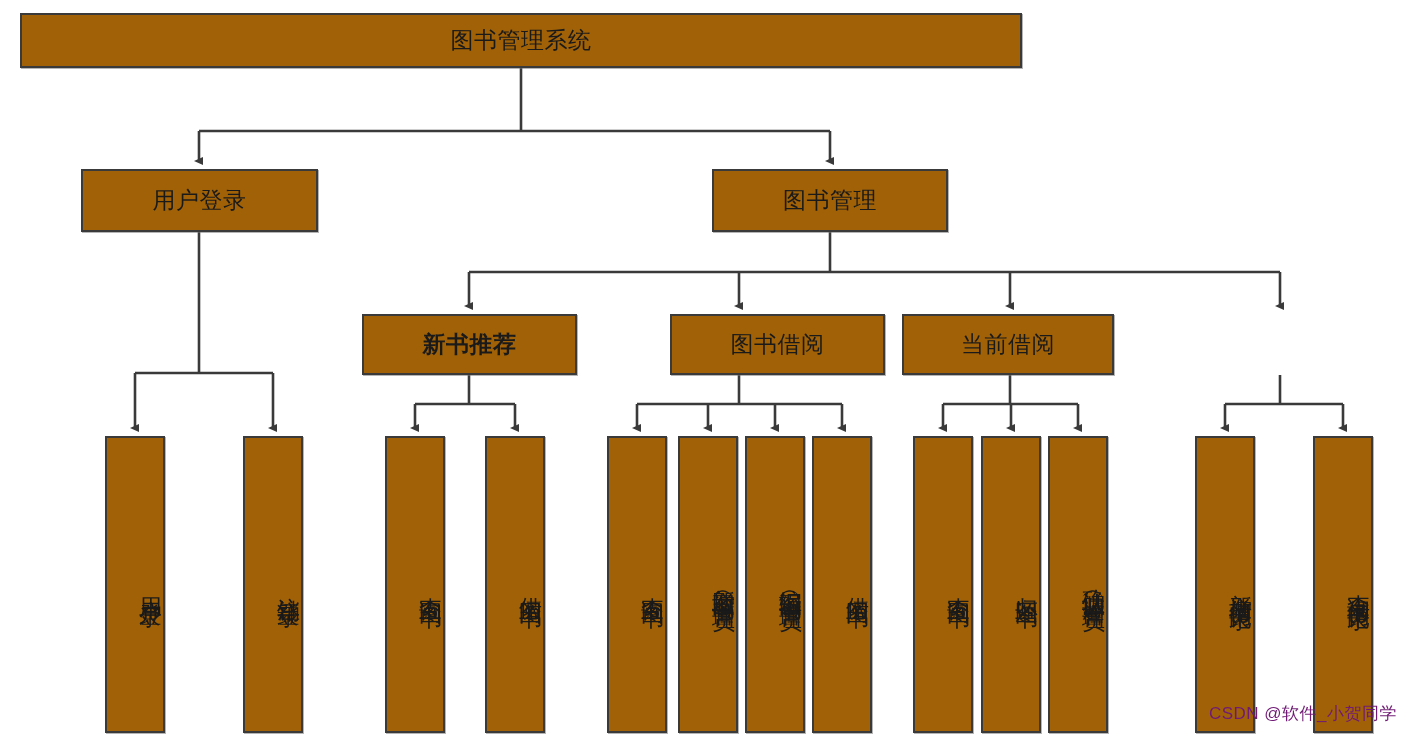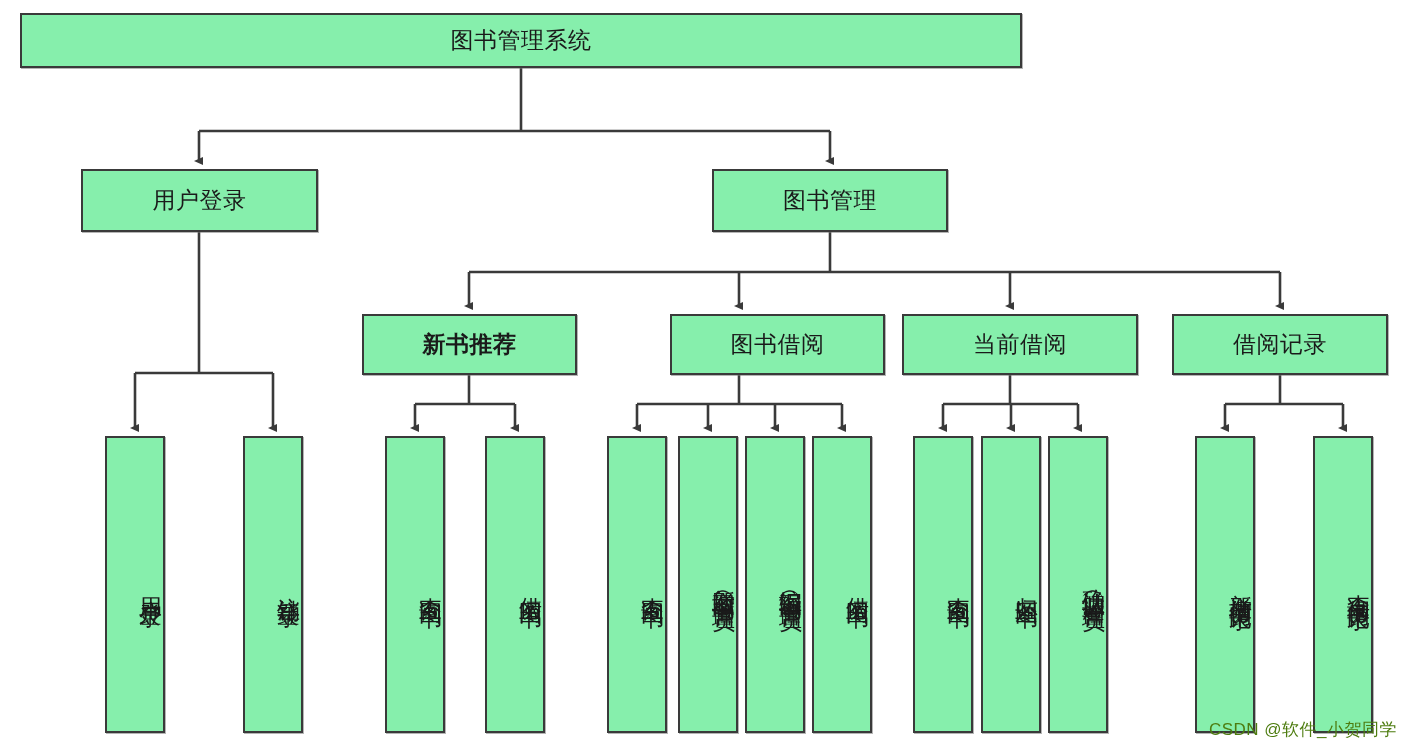--- a/index.html
+++ b/index.html
@@ -14,21 +14,21 @@
     position: relative;
     width: 1405px;
     height: 747px;
     background: #ffffff;
     overflow: hidden;
   }
   .node {
     position: absolute;
     box-sizing: border-box;
     border: 2.5px solid #3a3a3a;
-    background: #86efac;
+    background: #a16207;
     display: flex;
     align-items: center;
     justify-content: center;
     color: #1a1a1a;
     box-shadow: 1px 1px 0 rgba(120,120,120,0.55);
   }
   .node.horiz {
     font-size: 23px;
     letter-spacing: 0.5px;
     line-height: 1.1;
@@ -57,23 +57,23 @@
     position: absolute;
     left: 0;
     top: 0;
     width: 1405px;
     height: 747px;
     pointer-events: none;
   }
   .watermark {
     position: absolute;
     right: 8px;
-    bottom: 6px;
+    bottom: 22px;
     font-size: 17px;
-    color: #4d7c0f;
+    color: #701a75;
     letter-spacing: 0.5px;
     white-space: nowrap;
   }
 </style>
 </head>
 <body>
 
 <div id="canvas">
 
   <svg class="edges" viewBox="0 0 1405 747" xmlns="http://www.w3.org/2000/svg">
@@ -136,25 +136,22 @@
   <div class="node horiz" style="left:712px; top:169px; width:236px; height:63px;">
     <span>图书管理</span>
   </div>
 
   <div class="node horiz" style="left:362px; top:314px; width:215px; height:61px;font-weight:bold;">
     <span>新书推荐</span>
   </div>
   <div class="node horiz" style="left:632px; top:314px; width:215px; height:61px;margin-left:38px;">
     <span>图书借阅</span>
   </div>
-  <div class="node horiz" style="left:902px; top:314px; width:236px; height:61px;">
+  <div class="node horiz" style="left:902px; top:314px; width:212px; height:61px;">
     <span>当前借阅</span>
-  </div>
-  <div class="node horiz" style="left:1172px; top:314px; width:216px; height:61px;">
-    <span>借阅记录</span>
   </div>
 
   <div class="node vert" style="left:105px; top:436px; width:60px; height:297px;">
     <span class="vtext">用户登录</span>
   </div>
   <div class="node vert" style="left:243px; top:436px; width:60px; height:297px;">
     <span class="vtext">注销登录</span>
   </div>
 
   <div class="node vert" style="left:385px; top:436px; width:60px; height:297px;">

